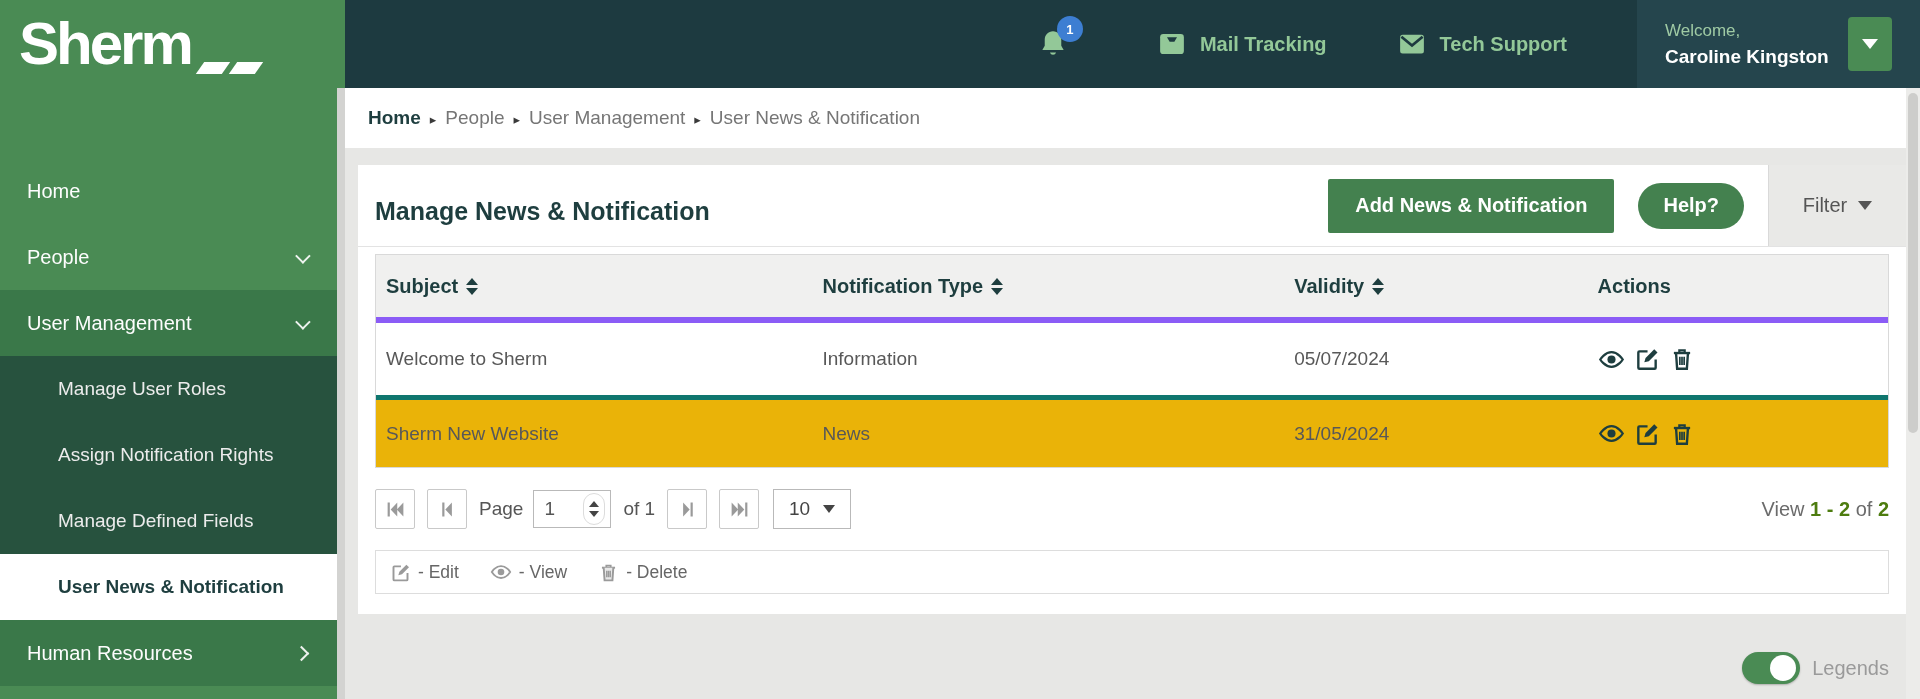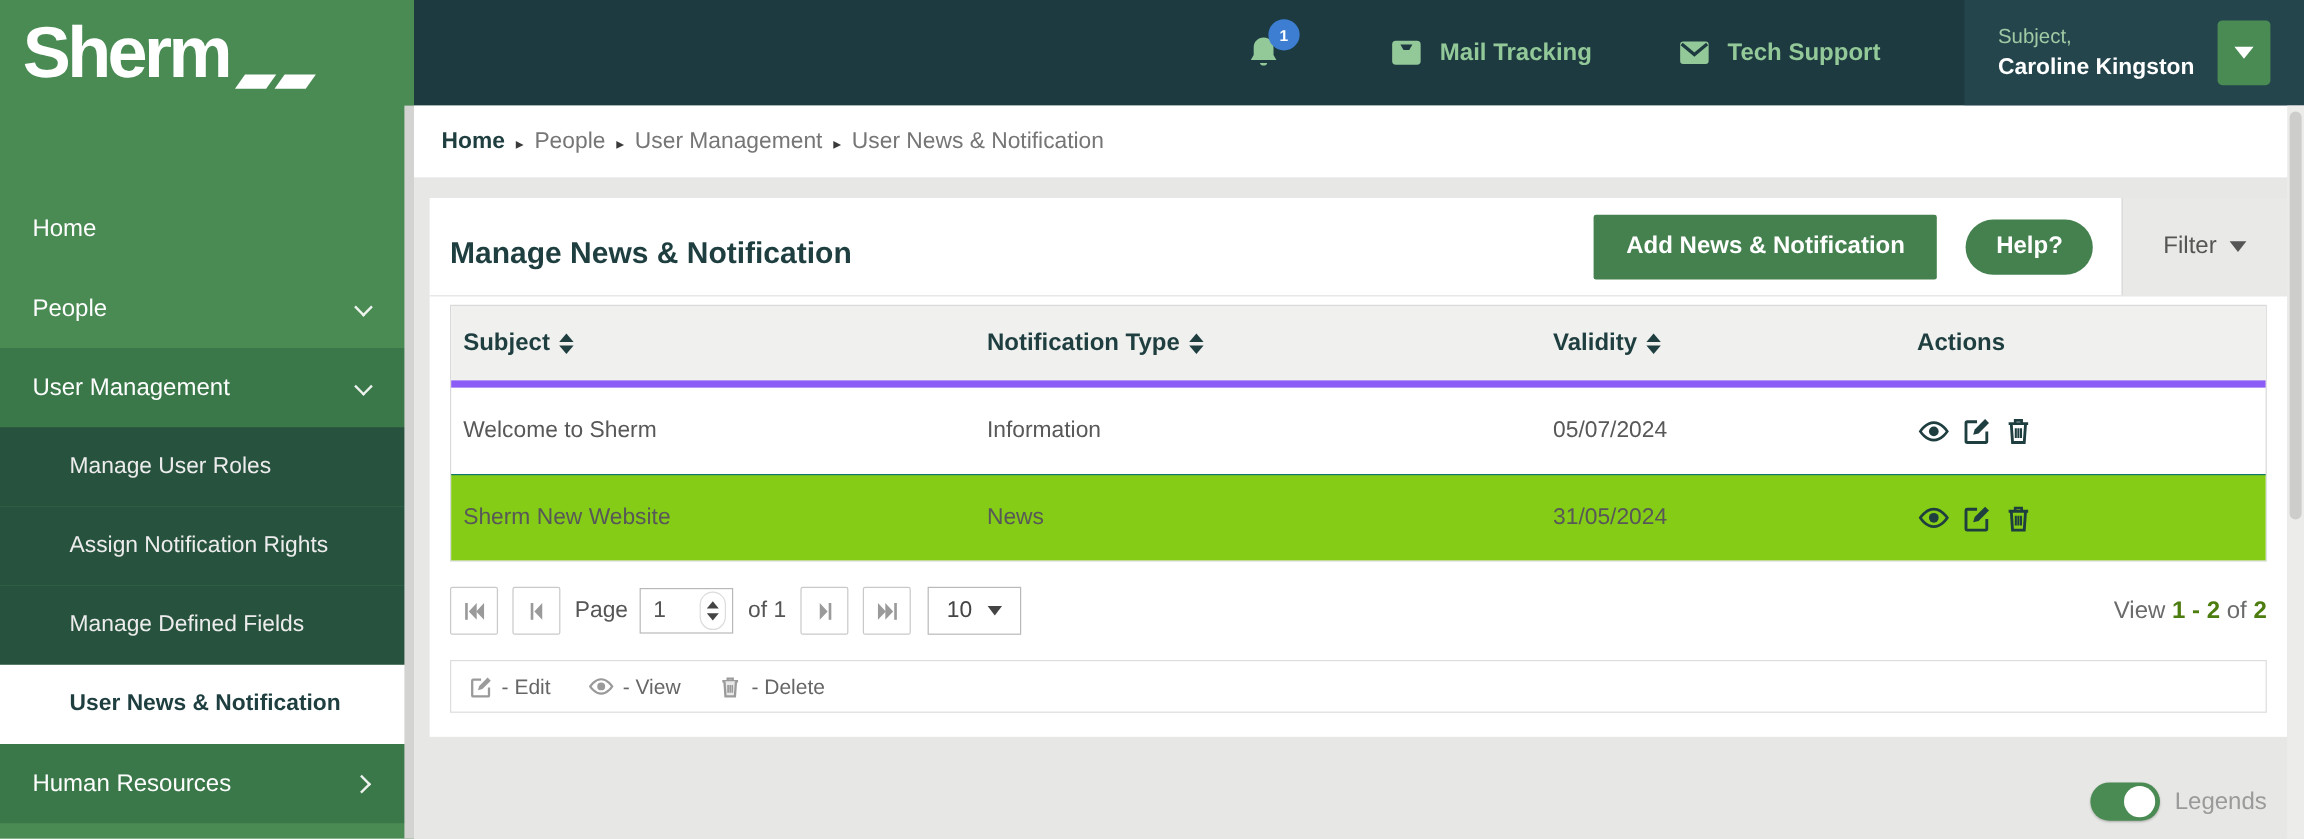--- a/index.html
+++ b/index.html
@@ -74,21 +74,21 @@
     display:flex; align-items:center; justify-content:center; gap:11px; cursor:pointer; }
   .filter-label { font-size:20px; color:#555; }
   .caret-sm { width:0; height:0; border-left:7px solid transparent;
     border-right:7px solid transparent; border-top:9px solid #555; }
 
   
   .table { margin:7px 17px 0; border:1px solid #d9d9d9; }
   .thead { display:flex; align-items:center; height:68px; background:#f0f0ef;
     border-bottom:6px solid #8b5cf6; color:#1e3e3f; font-size:20px; font-weight:bold; }
   .trow { display:flex; align-items:center; height:72px; font-size:19px; color:#585858; }
-  .trow.alt { background:#84cc16; border-top:1px solid #0f766e; }
+  .trow.alt { background:#eab308; border-top:5px solid #0f766e; }
   .col-subject { width:29%; padding-left:10px; display:flex; align-items:center; }
   .col-type { width:31%; padding-left:8px; display:flex; align-items:center; }
   .col-validity { width:20%; padding-left:11px; display:flex; align-items:center; }
   .col-actions { width:20%; padding-left:12px; display:flex; align-items:center; gap:9px; }
   .sort { display:inline-flex; flex-direction:column; gap:3px; margin-left:8px; cursor:pointer; }
   .sort b { width:0; height:0; border-left:6px solid transparent; border-right:6px solid transparent; }
   .sort .up { border-bottom:7px solid #1e3e3f; }
   .sort .dn { border-top:7px solid #1e3e3f; }
   .action-icon { color:#1e3e3f; cursor:pointer; display:flex; }
 
@@ -201,21 +201,21 @@
       </div>
       <div class="top-link">
         <svg width="30" height="30" viewBox="0 0 24 24">
           <rect x="2.5" y="4.5" width="19" height="15" rx="2" fill="#93c898"></rect>
           <path d="M3.5 6.2l8.5 7 8.5-7" stroke="#1d3a40" stroke-width="2.2" fill="none"></path>
         </svg>
         <span>Tech Support</span>
       </div>
       <div class="welcome">
         <div class="welcome-text">
-          <span class="welcome-hi">Subject,</span>
+          <span class="welcome-hi">Welcome,</span>
           <span class="welcome-name">Caroline Kingston</span>
         </div>
         <button class="user-menu-btn">
           <span class="caret"></span>
         </button>
       </div>
     </header>
 
     <div class="breadcrumb">
       <span class="crumb-home">Home</span>

